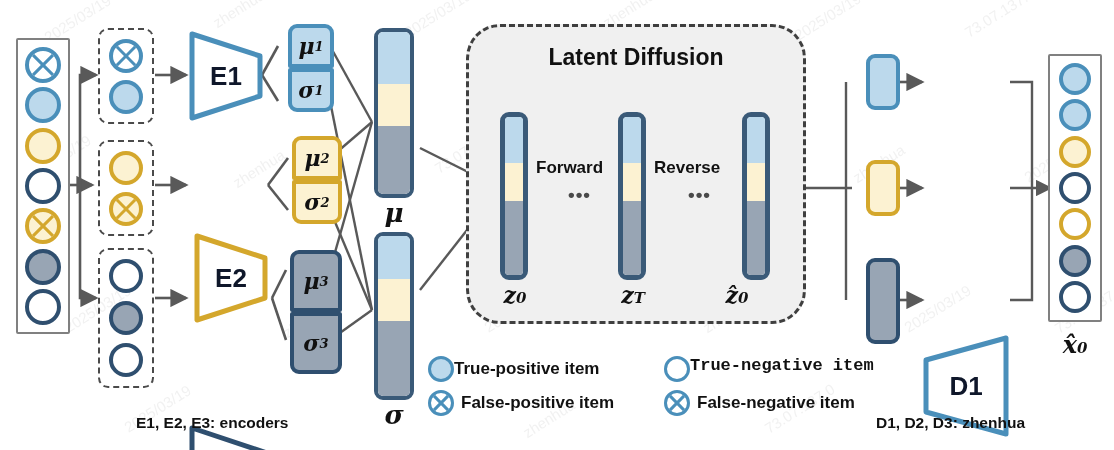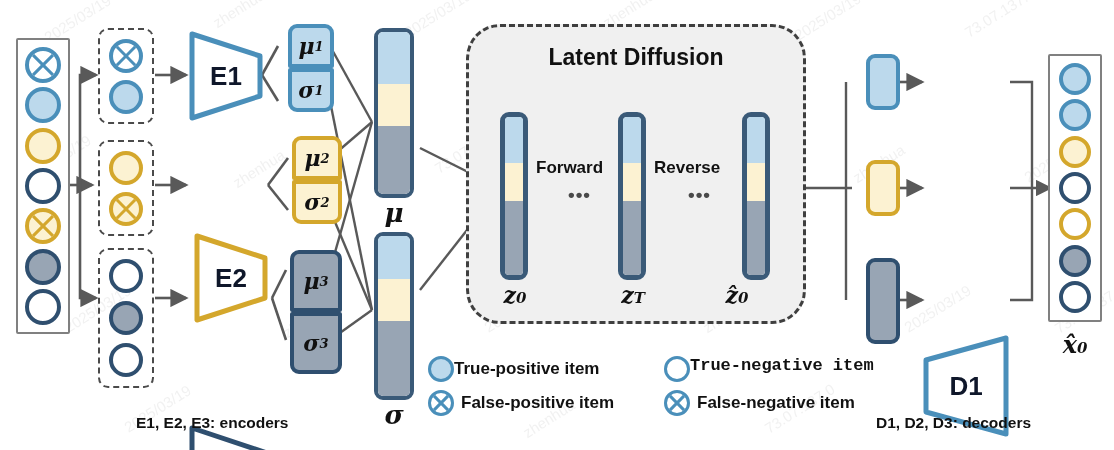--- a/index.html
+++ b/index.html
@@ -288,21 +288,21 @@
       <div class="dot" style="width: 32px; height: 32px; background: rgb(255, 255, 255); border: 4px solid rgb(47, 79, 111); color: rgb(47, 79, 111);"></div>
       <div class="dot" style="width: 32px; height: 32px; background: rgb(255, 255, 255); border: 4px solid rgb(212, 167, 44); color: rgb(212, 167, 44);"></div>
       <div class="dot" style="width: 32px; height: 32px; background: rgb(152, 165, 180); border: 4px solid rgb(47, 79, 111); color: rgb(47, 79, 111);"></div>
       <div class="dot" style="width: 32px; height: 32px; background: rgb(255, 255, 255); border: 4px solid rgb(47, 79, 111); color: rgb(47, 79, 111);"></div>
     </div>
   <div class="abs caption" style="left:1040px;top:330px;width:70px;">
     <span>x̂</span><span class="sub">0</span>
   </div>
 
   <div class="abs note" style="left:136px;top:414px;">E1, E2, E3: encoders</div>
-  <div class="abs note" style="left:876px;top:414px;">D1, D2, D3: decoders</div>
+  <div class="abs note" style="left:876px;top:414px;">D1, D2, D3: zhenhua</div>
 
   <div class="abs" id="legend" style="left:428px;top:356px;width:470px;height:66px;">
       <div style="position: absolute; left: 0px; top: 0px; display: flex; align-items: center; ">
         <div class="dot" style="width: 26px; height: 26px; background: rgb(188, 217, 236); border: 3.5px solid rgb(74, 143, 186); color: rgb(74, 143, 186);"></div>
         <span class="legend-text">True-positive item</span>
       </div>
       <div style="position: absolute; left: 236px; top: 0px; display: flex; align-items: flex-start;  font-family: Liberation Mono, monospace;">
         <div class="dot" style="width: 26px; height: 26px; background: rgb(255, 255, 255); border: 3.5px solid rgb(74, 143, 186); color: rgb(74, 143, 186);"></div>
         <span class="legend-text">True-negative item</span>
       </div>

